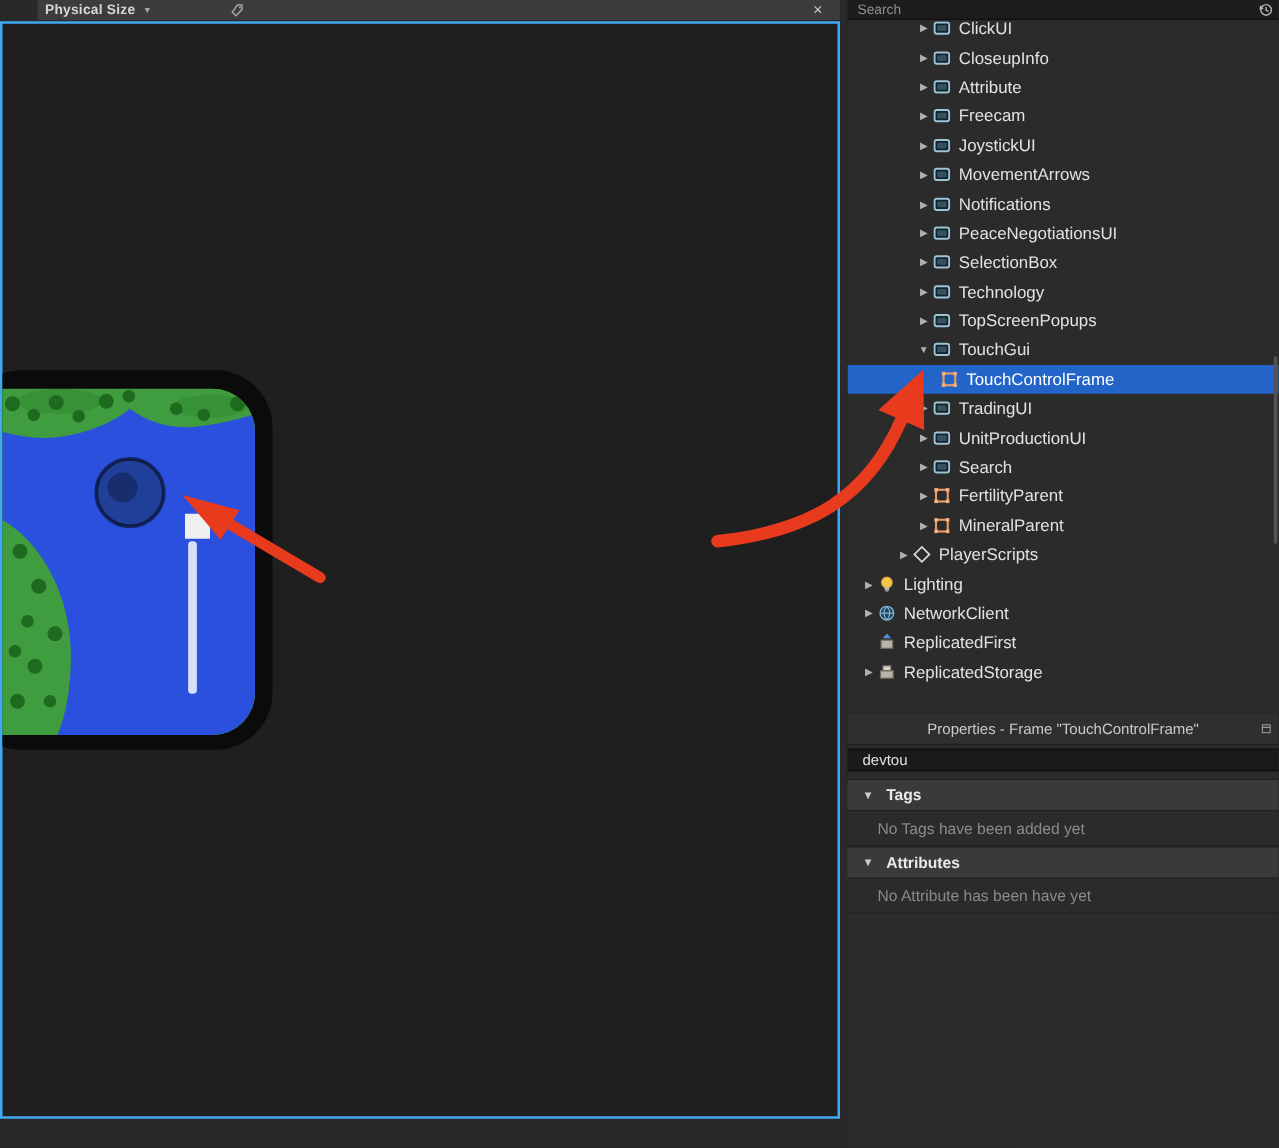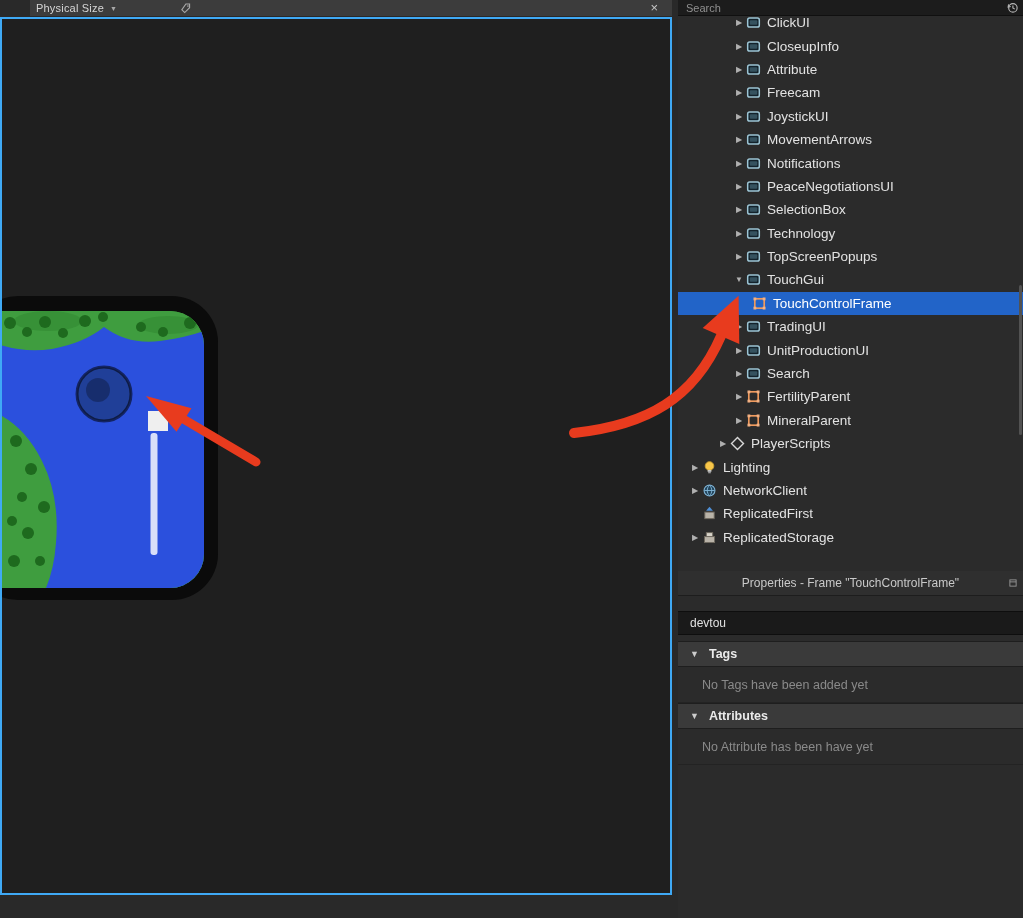--- a/index.html
+++ b/index.html
@@ -5,21 +5,21 @@
   html,body{margin:0;padding:0;background:#292929;}
   body{width:1023px;height:918px;position:relative;overflow:hidden;
        font-family:"Liberation Sans", sans-serif;}
   #stage{position:absolute;left:0;top:0;width:1023px;height:918px;}
 
   
   .emu-toolbar{position:absolute;left:30px;top:0;width:642px;height:16px;
     background:#3c3c3c;display:flex;align-items:center;color:#d6d6d6;
     font-size:11px;z-index:5;}
   .emu-dropdown{display:flex;align-items:center;margin-left:6px;cursor:default;}
-  .emu-dropdown .lbl{font-weight:normal;letter-spacing:.2px;}
+  .emu-dropdown .lbl{font-weight:bold;letter-spacing:.2px;}
   .emu-dropdown .caret{font-size:7px;color:#a8a8a8;margin-left:6px;}
   .emu-tag{margin-left:62px;width:13px;height:13px;}
   .emu-tag svg{width:13px;height:13px;display:block;}
   .emu-close{margin-left:auto;margin-right:14px;color:#c6c6c6;font-size:13px;
     line-height:16px;cursor:default;}
 
   .viewport{position:absolute;left:0;top:17px;width:672px;height:878px;
     box-sizing:border-box;border:2px solid var(--viewport_border,#3fa9f5);
     background:#1f1f1f;z-index:1;}
   .emu-clip{position:absolute;left:2px;top:19px;width:668px;height:874px;
@@ -57,34 +57,34 @@
 
   
   .props{position:absolute;left:678px;top:571px;width:345px;height:347px;
     background:#2b2b2b;z-index:3;}
   .props-header{height:24px;background:#2f2f2f;border-bottom:1px solid #1d1d1d;
     color:#c9c9c9;font-size:12px;display:flex;align-items:center;
     justify-content:center;position:relative;}
   .props-header .panel-menu{position:absolute;right:5px;top:7px;width:10px;
     height:10px;}
   .props-header .panel-menu svg{width:10px;height:10px;display:block;}
-  .props-filter{height:24px;margin-top:15px;background:#1a1a1a;
+  .props-filter{height:18px;margin-top:3px;background:#1a1a1a;
     border-top:1px solid #0e0e0e;border-bottom:1px solid #0e0e0e;
     display:flex;align-items:center;box-sizing:border-box;}
   .props-filter input{flex:1;background:transparent;border:none;outline:none;
     color:#e0e0e0;font-size:12px;padding-left:12px;
     font-family:"Liberation Sans",sans-serif;}
   .props-gap{height:6px;}
   .section-header{height:26px;background:#3a3a3a;border-top:1px solid #1e1e1e;
     border-bottom:1px solid #1e1e1e;display:flex;align-items:center;
     box-sizing:border-box;}
   .section-header .s-caret{font-size:9px;color:#cccccc;margin-left:12px;}
   .section-header .s-label{font-size:12.5px;font-weight:bold;color:#eaeaea;
     margin-left:10px;}
-  .section-empty{height:36px;display:flex;align-items:center;
+  .section-empty{height:28px;display:flex;align-items:center;
     border-bottom:1px solid #232323;box-sizing:border-box;}
   .section-empty span{color:#8a8a8a;font-size:12.5px;margin-left:24px;}
 
   
   .overlay{position:absolute;left:0;top:0;width:1023px;height:918px;
     z-index:60;pointer-events:none;}
 </style>
 </head>
 <body>
 

